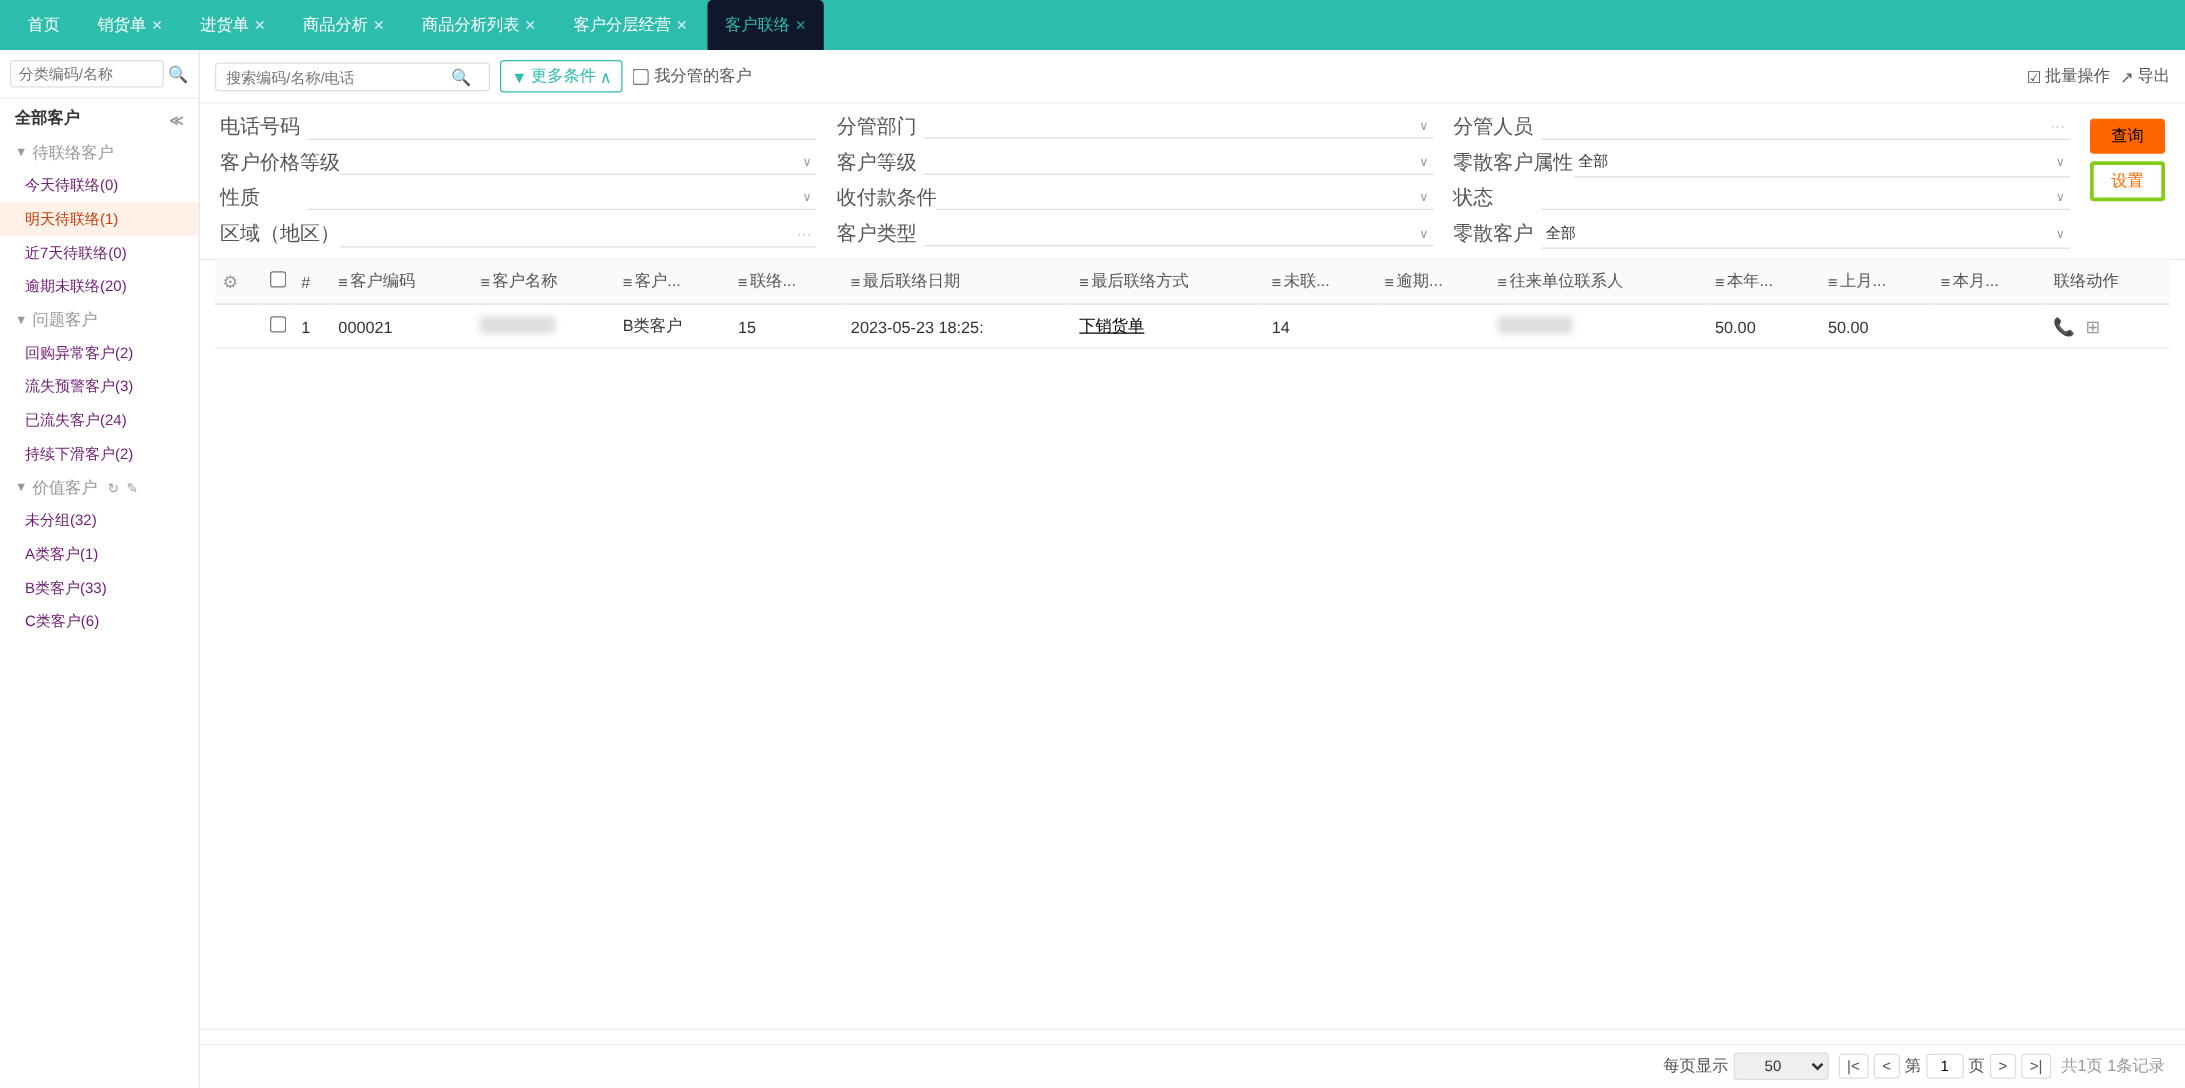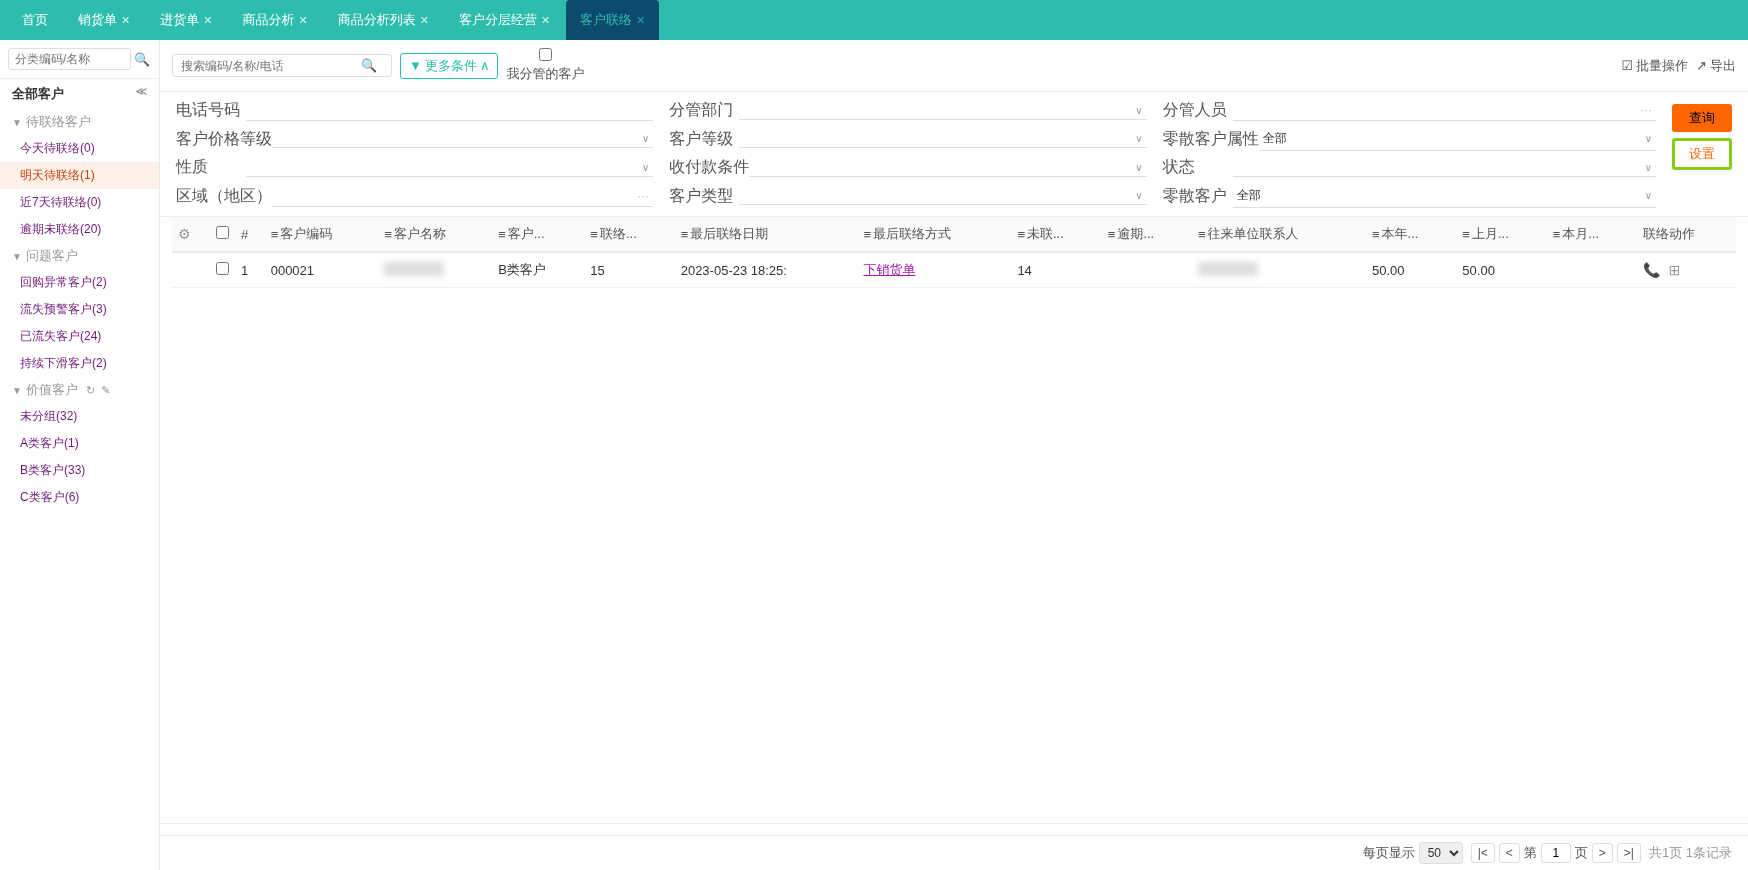--- a/index.html
+++ b/index.html
@@ -1,80 +1,80 @@
 <!DOCTYPE html>
 <html><head>
   <meta charset="utf-8">
   <style>
     * { box-sizing: border-box; margin: 0; padding: 0; font-family: 'Microsoft YaHei', Arial, sans-serif; font-size: 13px; }
     body { background: #f5f5f5; overflow: hidden; }
 
     
     .top-nav { display: flex; align-items: center; background: #2dbdad; height: 40px; padding: 0 8px; gap: 2px; }
     .nav-item { color: #fff; padding: 0 14px; height: 40px; display: flex; align-items: center; cursor: pointer; white-space: nowrap; font-size: 13px; }
-    .nav-item.active { background: #0c4a6e; color: #2dbdad; border-radius: 4px 4px 0 0; }
+    .nav-item.active { background: #0f172a; color: #2dbdad; border-radius: 4px 4px 0 0; }
     .nav-close { margin-left: 4px; font-size: 11px; opacity: 0.8; }
     .home-btn { color: #fff; font-size: 13px; padding: 0 14px; cursor: pointer; }
 
     
     .main-layout { display: flex; height: calc(100vh - 40px); }
 
     
     .sidebar { width: 160px; background: #fff; border-right: 1px solid #e8e8e8; overflow-y: auto; flex-shrink: 0; }
     .sidebar-search { display: flex; align-items: center; padding: 8px; border-bottom: 1px solid #eee; }
     .sidebar-search input { border: 1px solid #ddd; border-radius: 3px; padding: 3px 6px; font-size: 12px; width: 100%; color: #999; outline: none; }
     .sidebar-search-icon { margin-left: 4px; color: #999; cursor: pointer; }
-    .sidebar-all { display: flex; align-items: flex-start; justify-content: space-between; padding: 6px 12px; font-weight: bold; color: #333; cursor: pointer; }
+    .sidebar-all { display: flex; align-items: flex-end; justify-content: space-between; padding: 6px 12px; font-weight: bold; color: #333; cursor: pointer; }
     .sidebar-all .collapse-icon { color: #999; font-size: 11px; }
     .sidebar-group-title { padding: 4px 12px; color: #999; font-size: 12px; display: flex; align-items: center; gap: 4px; }
     .sidebar-group-title .arrow { font-size: 10px; }
     .sidebar-item { padding: 5px 12px 5px 20px; color: #701a75; cursor: pointer; font-size: 12px; }
     .sidebar-item.highlighted { background: #fff0e8; color: #c2410c; }
 
     
     .content-area { flex: 1; display: flex; flex-direction: column; overflow: hidden; }
 
     
     .toolbar { display: flex; align-items: center; padding: 8px 12px; background: #fff; border-bottom: 1px solid #eee; gap: 8px; }
     .search-box { display: flex; align-items: flex-end; border: 1px solid #ddd; border-radius: 3px; padding: 3px 8px; min-width: 220px; }
     .search-box input { border: none; outline: none; font-size: 12px; color: #999; width: 160px; }
     .search-icon { color: #2dbdad; cursor: pointer; }
     .filter-btn { display: flex; align-items: center; gap: 3px; color: #2dbdad; cursor: pointer; font-size: 12px; border: 1px solid #2dbdad; border-radius: 3px; padding: 3px 8px; }
-    .checkbox-label { display: flex; align-items: center; gap: 4px; color: #555; font-size: 12px; cursor: pointer; flex-direction: column; }
+    .checkbox-label { display: flex; align-items: center; gap: 4px; color: #555; font-size: 12px; cursor: pointer; }
     .toolbar-right { margin-left: auto; display: flex; gap: 8px; align-items: center; }
     .batch-btn, .export-btn { display: flex; align-items: center; gap: 3px; color: #555; font-size: 12px; cursor: pointer; }
 
     
     .filter-panel { background: #fff; border-bottom: 1px solid #eee; padding: 8px 16px; }
     .filter-row { display: flex; align-items: center; margin-bottom: 6px; gap: 0; }
     .filter-field { display: flex; align-items: center; flex: 1; min-width: 0; }
     .filter-label { color: #555; font-size: 16px; white-space: nowrap; min-width: 70px; }
     .filter-input { border: none; border-bottom: 1px solid #ddd; outline: none; padding: 3px 4px; font-size: 12px; flex: 1; min-width: 0; }
     .filter-select { display: flex; align-items: center; border: none; border-bottom: 1px solid #ddd; padding: 3px 4px; cursor: pointer; flex: 1; justify-content: space-between; min-width: 0; }
     .filter-select span { color: #999; font-size: 12px; }
     .filter-select .chev { color: #999; font-size: 10px; margin-left: 4px; }
 
     
     .table-container { flex: 1; overflow: auto; background: #fff; padding: 0 12px; }
     table { width: 100%; border-collapse: collapse; font-size: 12px; }
     thead tr { border-bottom: 1px solid #e8e8e8; }
     th { padding: 8px 6px; color: #555; font-weight: normal; text-align: left; white-space: nowrap; border-bottom: 2px solid #e8e8e8; background: #fafafa; position: sticky; top: 0; z-index: 1; }
     td { padding: 8px 6px; color: #333; border-bottom: 1px solid #f0f0f0; white-space: nowrap; }
     .th-sort { display: flex; align-items: center; gap: 2px; cursor: pointer; }
-    .link-text { color: #a21caf; cursor: pointer; text-decoration: underline; }
+    .link-text { color: #000000; cursor: pointer; text-decoration: underline; }
     .blurred { filter: blur(3px); color: transparent; background: #ddd; border-radius: 2px; display: inline-block; width: 60px; height: 14px; }
 
     
     .action-icons { display: flex; gap: 8px; align-items: center; }
     .action-icon { color: #999; cursor: pointer; font-size: 14px; }
 
     
     .footer { display: flex; align-items: center; justify-content: flex-end; padding: 6px 16px; background: #fff; border-top: 1px solid #eee; gap: 8px; font-size: 12px; color: #555; }
     .footer-page-size { display: flex; align-items: center; gap: 4px; }
-    .footer-select { border: 1px solid #ddd; border-radius: 3px; padding: 2px 4px; font-size: 12px; color: #333; }
+    .footer-select { border: 1px solid #ddd; border-radius: 3px; padding: 2px 20px; font-size: 12px; color: #333; }
     .footer-nav { display: flex; align-items: center; gap: 4px; }
     .footer-btn { border: 1px solid #ddd; background: #fff; padding: 2px 6px; border-radius: 3px; cursor: pointer; color: #555; font-size: 12px; }
     .footer-btn:disabled { color: #ccc; cursor: default; }
     .page-input { border: 1px solid #ddd; border-radius: 3px; padding: 2px 4px; width: 30px; text-align: center; font-size: 12px; }
     .total-text { color: #999; }
 
     
     ::-webkit-scrollbar { width: 6px; height: 6px; }
     ::-webkit-scrollbar-track { background: #f1f1f1; }
     ::-webkit-scrollbar-thumb { background: #ccc; border-radius: 3px; }

